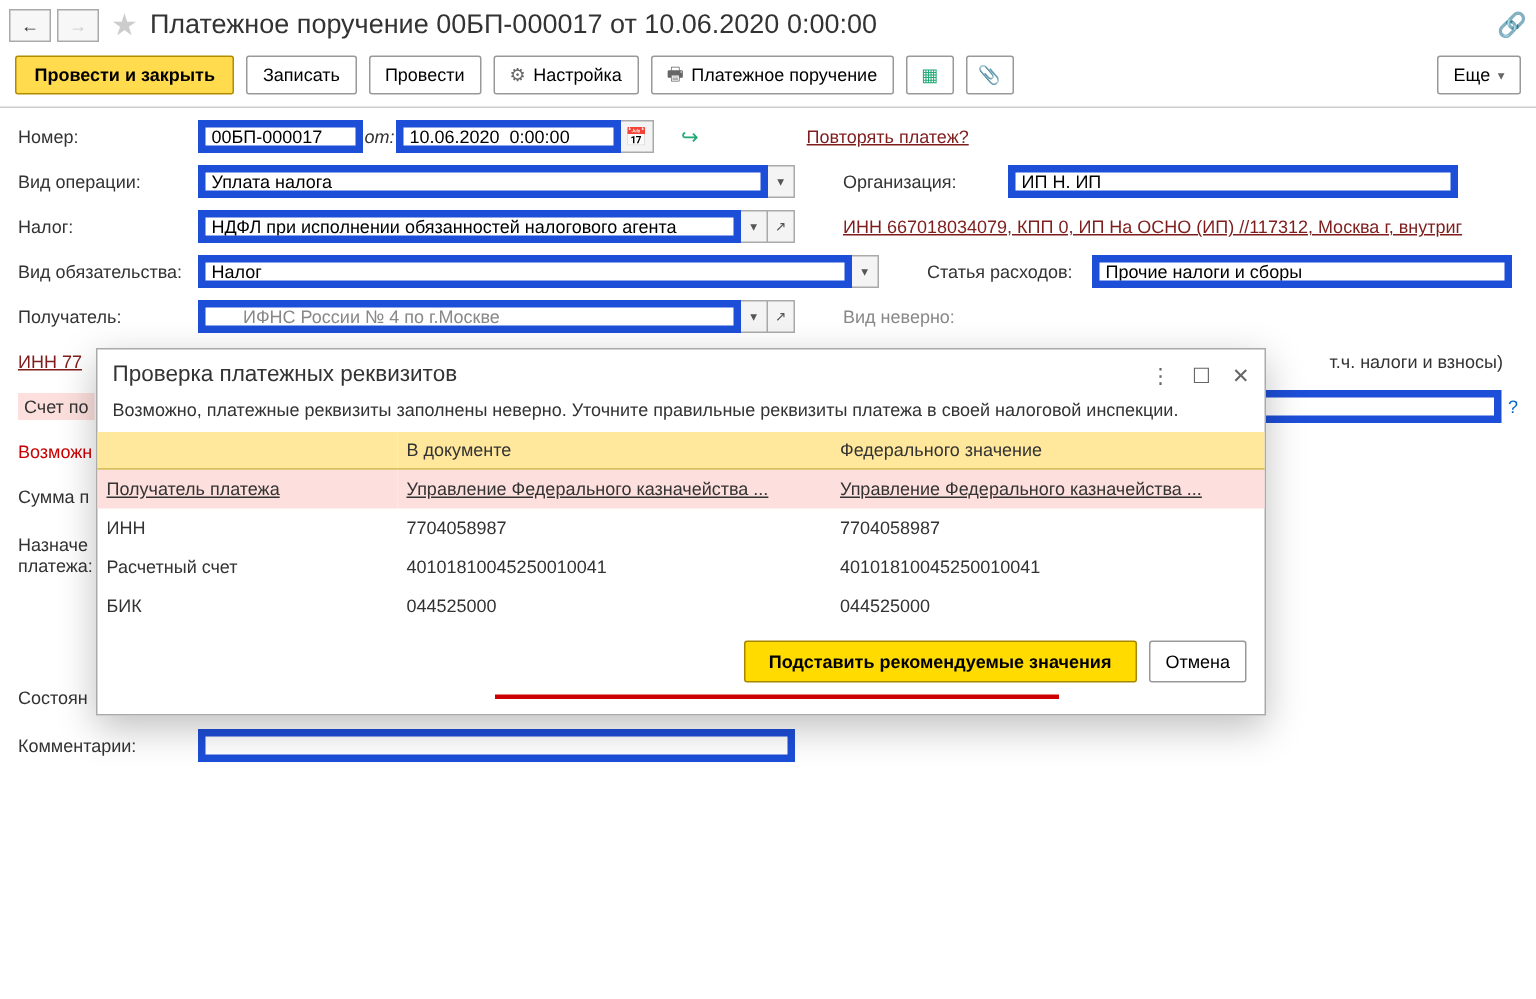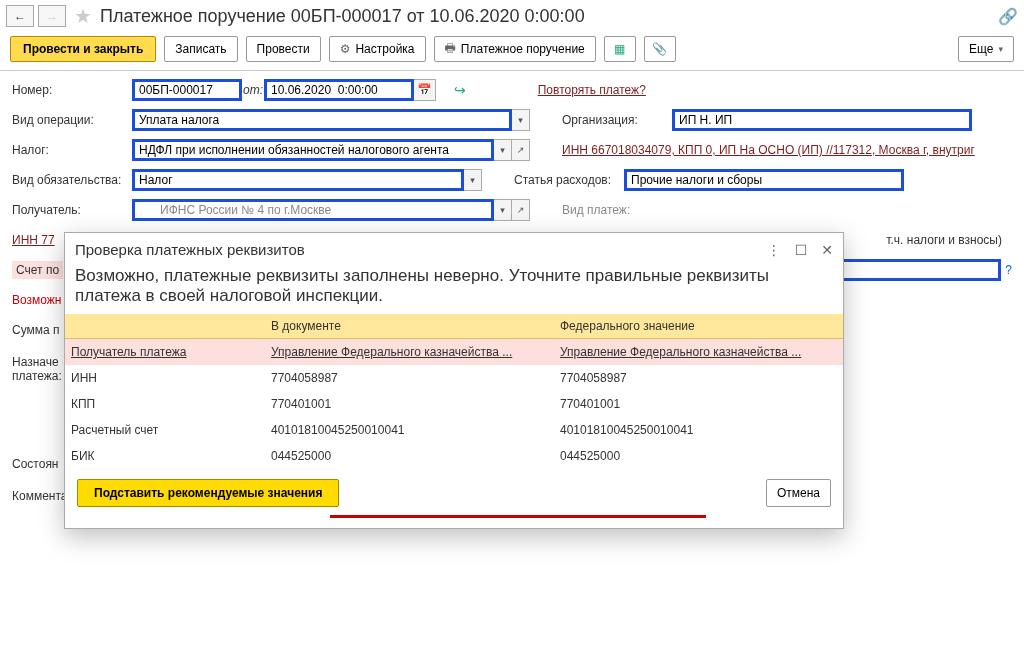--- a/index.html
+++ b/index.html
@@ -17,43 +17,43 @@
   .btn { height: 26px; padding: 0 10px; border: 1px solid #999; background: #fff; display:inline-flex; align-items:center; gap:5px; cursor:pointer; font-size:12px; border-radius:2px; }
   .btn-primary { background: #ffdb4d; border-color: #b28b00; font-weight:bold; padding: 0 12px; }
   .btn-icon-only { width: 32px; justify-content:center; padding:0; }
   .more-btn { margin-left:auto;justify-content:flex-end; }
   .chev { font-size:9px; color:#666; }
 
   
   .form { padding: 8px 12px 4px; }
   .row { display: flex; align-items: center; margin-bottom: 8px; min-height:22px; }
   .label { width: 120px; color: #333; }
-  .input { height: 22px; border: 3px solid #1d4ed8; background:#fff; padding: 0 4px; font-size:12px; }
+  .input { height: 22px; border: 5px solid #1d4ed8; background:#fff; padding: 0 4px; font-size:12px; }
   .dd-btn { width:18px; height:22px; border:1px solid #aaa; border-left:none; background:#f4f4f4; display:flex; align-items:center; justify-content:center; font-size:9px; color:#555; cursor:pointer; }
   .cal-btn { width:22px; height:22px; border:1px solid #aaa; border-left:none; background:#f4f4f4; display:flex; align-items:center; justify-content:center; font-size:12px; cursor:pointer; }
   .col2 { display:flex; align-items:center; margin-left: 60px; }
   .col2 .label2 { width:110px; }
   .link { color: #7f1d1d; text-decoration: underline; cursor:pointer; }
   .link-red { color: #c00; }
   .hl-row { background:#fde0dd; display:inline-block; padding:2px 4px; }
   .help-q { color:#0066cc; margin-left:4px; cursor:pointer; }
 
   
   .modal { position:absolute; left:64px; top:232px; width:780px; background:#fff; border:1px solid #aaa; box-shadow: 0 8px 24px rgba(0,0,0,0.25); }
   .modal-titlebar { display:flex; align-items:center; padding:8px 10px 4px; }
   .modal-title { font-size:15px; font-weight:500; }
   .modal-controls { margin-left:auto; display:flex; gap:14px; color:#666; font-size:14px; }
   .modal-controls span { cursor:pointer; }
-  .modal-msg { padding: 4px 10px 8px; font-size:17px; }
+  .modal-msg { padding: 4px 10px 8px; font-size:12px; }
   .tbl { width:100%; border-collapse:collapse; font-size:12px; }
   .tbl th { background:#ffe89c; font-weight:normal; padding:5px 6px; border-bottom:1px solid #d8c060; }
   .tbl th:first-child { text-align:left; width:200px; }
   .tbl td { padding:6px 6px; }
   .tbl tr.pink td { background:#fde0dd;text-decoration:underline; }
-  .modal-footer { display:flex; justify-content:space-between; gap:8px; padding:10px 12px 8px; }
+  .modal-footer { display:flex; justify-content:flex-end; gap:8px; padding:10px 12px 8px; }
   .btn-yellow { background:#ffdb00; border:1px solid #a88700; font-weight:bold; padding:0 16px; }
   .red-underline-wrap { padding:0 12px 10px; display:flex; justify-content:center; }
   .red-underline-wrap .line { height:3px; background:#c00; width:376px; margin-left:128px; }
 
   .gear { color:#666; }
   .printer { color:#666; }
 </style>
 </head>
 <body>
 
@@ -120,35 +120,35 @@
     <input class="input" style="width: 362px;" value="НДФЛ при исполнении обязанностей налогового агента">
     <div class="dd-btn">▾</div>
     <div class="dd-btn" style="border-left:none;">↗</div>
     <div class="col2" style="margin-left:32px;">
       <span class="link" style="white-space:nowrap; overflow:hidden; max-width:430px; display:inline-block;">ИНН 667018034079, КПП 0, ИП На ОСНО (ИП) //117312, Москва г, внутриг</span>
     </div>
   </div>
 
   <div class="row">
     <div class="label">Вид обязательства:</div>
-    <input class="input" style="width: 332px;" value="Налог">
+    <input class="input" style="width: 436px;" value="Налог">
     <div class="dd-btn">▾</div>
     <div class="col2" style="margin-left:32px;">
       <div class="label2">Статья расходов:</div>
       <input class="input" style="width: 280px;" value="Прочие налоги и сборы">
     </div>
   </div>
 
   <div class="row">
     <div class="label">Получатель:</div>
     <input class="input" style="width: 362px; color: rgb(136, 136, 136); padding-left: 25px;" value="ИФНС России № 4 по г.Москве">
     <div class="dd-btn">▾</div>
     <div class="dd-btn" style="border-left:none;">↗</div>
     <div class="col2" style="margin-left:32px;">
-      <div class="label2" style="color:#888;">Вид платеж:</div>
+      <div class="label2" style="color:#888;">Вид неверно:</div>
     </div>
   </div>
 
   <div class="row">
     <span class="link">ИНН 77</span>
     <span style="margin-left:auto; margin-right:10px;">т.ч. налоги и взносы)</span>
   </div>
   <div class="row">
     <span class="hl-row">Счет по</span>
     <span style="margin-left:auto;"><input class="input" style="width: 280px;"><span class="help-q">?</span></span>
@@ -197,25 +197,20 @@
         <td>Получатель платежа</td>
         <td>Управление Федерального казначейства ...</td>
         <td>Управление Федерального казначейства ...</td>
       </tr>
       <tr>
         <td>ИНН</td>
         <td>7704058987</td>
         <td>7704058987</td>
       </tr>
       <tr>
-        <td>КПП</td>
-        <td>770401001</td>
-        <td>770401001</td>
-      </tr>
-      <tr>
         <td>Расчетный счет</td>
         <td>40101810045250010041</td>
         <td>40101810045250010041</td>
       </tr>
       <tr>
         <td>БИК</td>
         <td>044525000</td>
         <td>044525000</td>
       </tr>
     </tbody>

